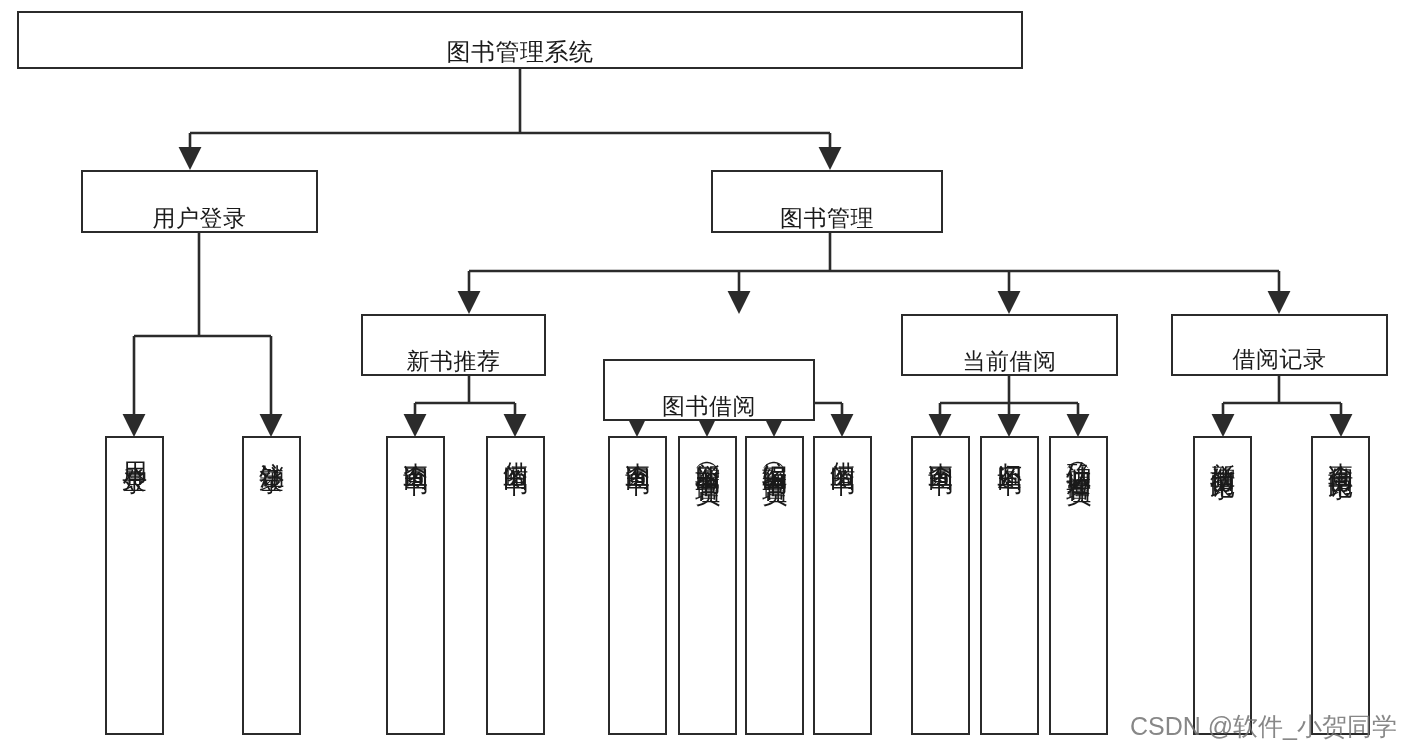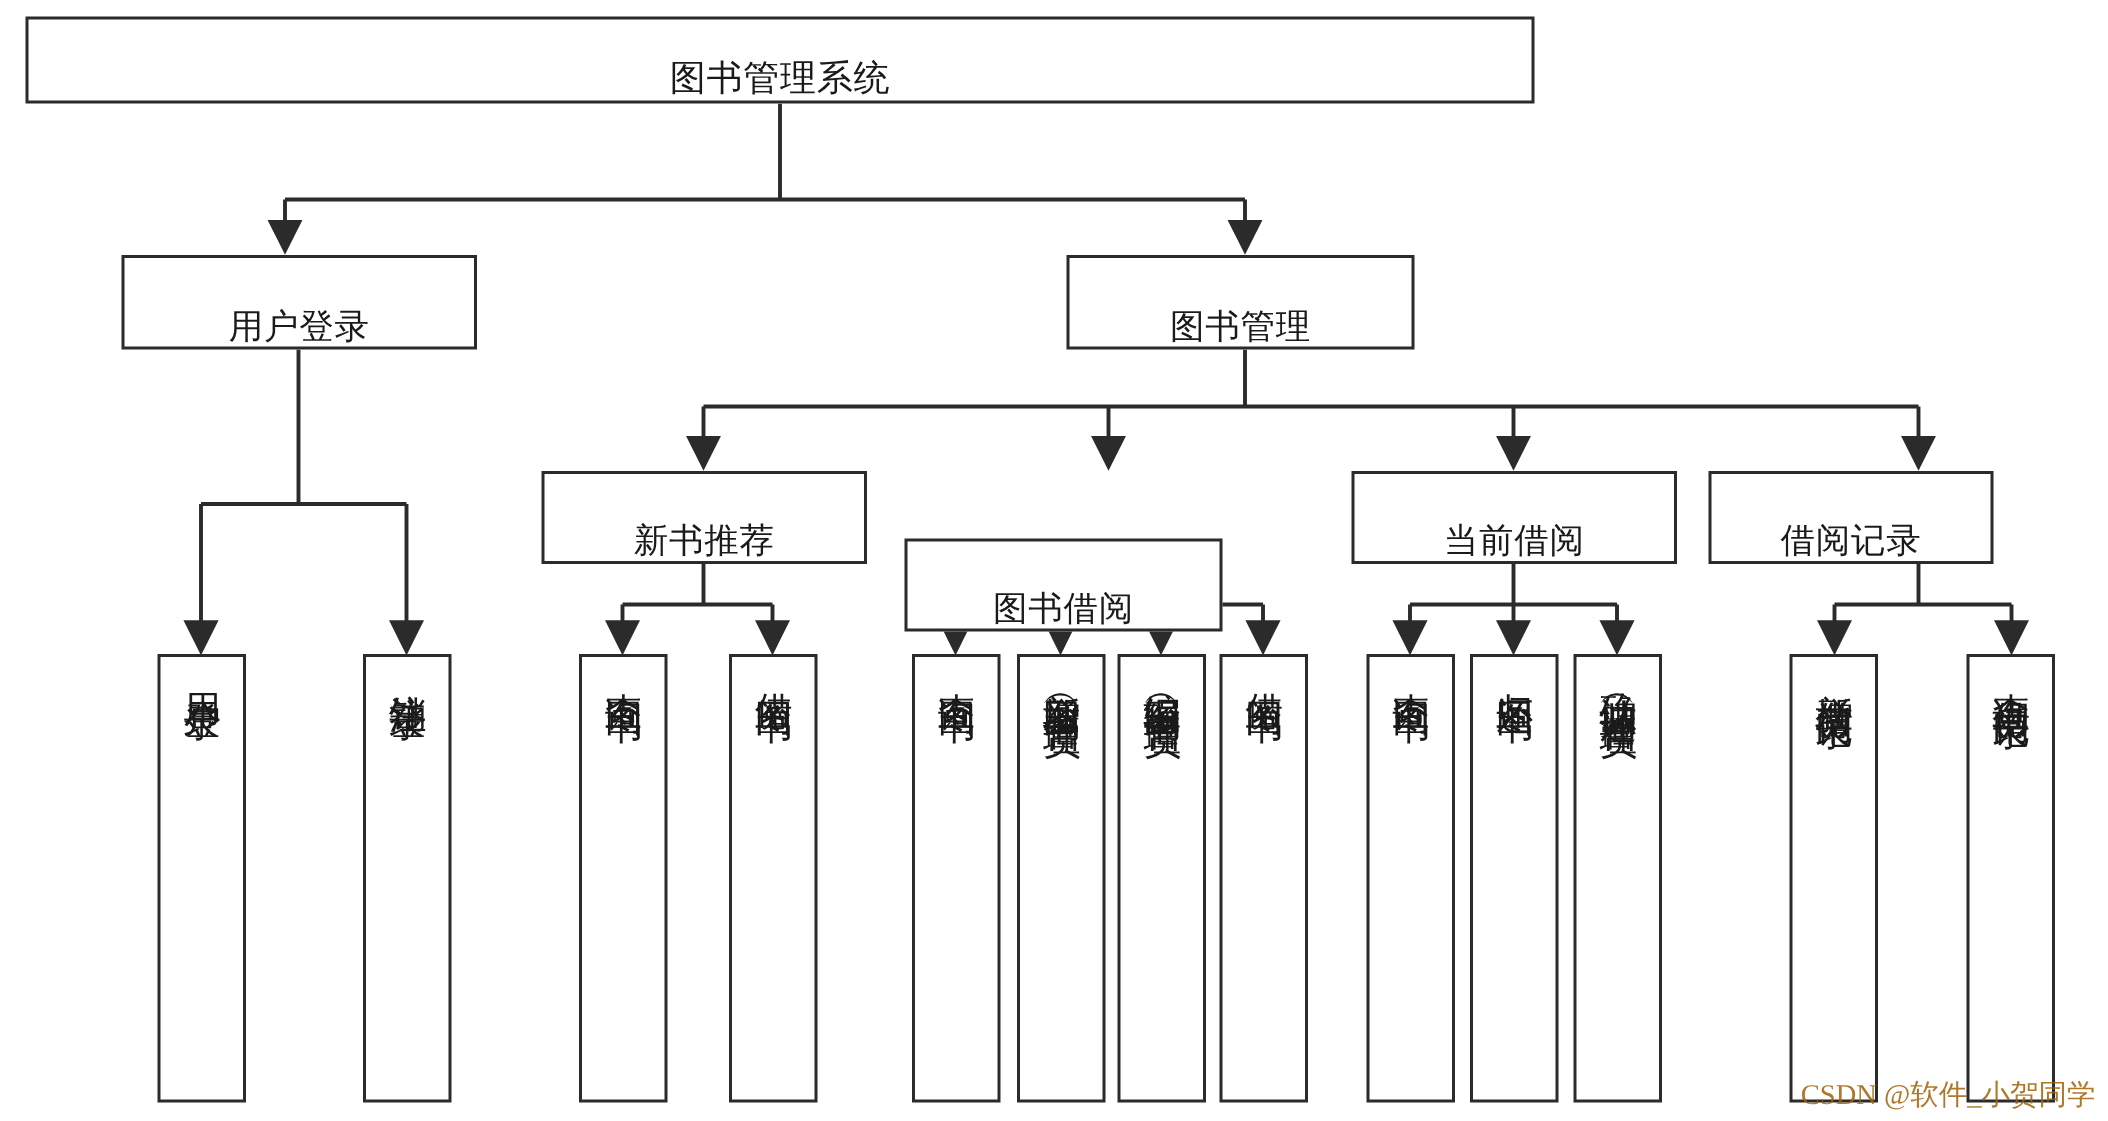--- a/index.html
+++ b/index.html
@@ -59,26 +59,26 @@
     font-size:25px;
     line-height:1.02;
     letter-spacing:3px;
     white-space:nowrap;
   }
   
   #watermark{
     position:absolute;
     right:8px;
     bottom:4px;
-    font-size:19px;
-    color:#a16207;
+    font-size:25px;
+    color:#737373;
     opacity:.85;
     z-index:5;
     white-space:nowrap;
-    font-family:Liberation Serif, serif;
+    font-family:Liberation Sans, sans-serif;
   }
 </style>
 </head>
 <body>
 
 <div id="canvas">
 
   <svg id="wires" viewBox="0 0 1405 747" width="1405" height="747" xmlns="http://www.w3.org/2000/svg">
     <defs>
       <marker id="arrow" viewBox="0 0 12 12" refX="10" refY="6" markerWidth="9" markerHeight="9" orient="auto-start-reverse">
@@ -135,30 +135,30 @@
     <span class="label">图书管理系统</span>
   </div>
 
   <div class="node horiz" style="left:81px;top:170px;width:237px;height:63px;">
     <span class="label">用户登录</span>
   </div>
   <div class="node horiz" style="left:711px;top:170px;width:232px;height:63px;">
     <span class="label">图书管理</span>
   </div>
 
-  <div class="node horiz" style="left:361px;top:314px;width:217px;height:62px;">
+  <div class="node horiz" style="left:361px;top:314px;width:185px;height:62px;">
     <span class="label">新书推荐</span>
   </div>
   <div class="node horiz" style="left:603px;top:314px;width:212px;height:62px;margin-top:45px;">
     <span class="label">图书借阅</span>
   </div>
   <div class="node horiz" style="left:901px;top:314px;width:217px;height:62px;">
     <span class="label">当前借阅</span>
   </div>
-  <div class="node horiz" style="left:1139px;top:314px;width:190px;height:62px;">
+  <div class="node horiz" style="left:1171px;top:314px;width:217px;height:62px;font-family:Liberation Mono, monospace;">
     <span class="label">借阅记录</span>
   </div>
 
   <div class="node leaf" style="left:105px;top:436px;width:59px;height:299px;">
     <span class="label">用户登录</span>
   </div>
   <div class="node leaf" style="left:242px;top:436px;width:59px;height:299px;">
     <span class="label">注销登录</span>
   </div>
 

